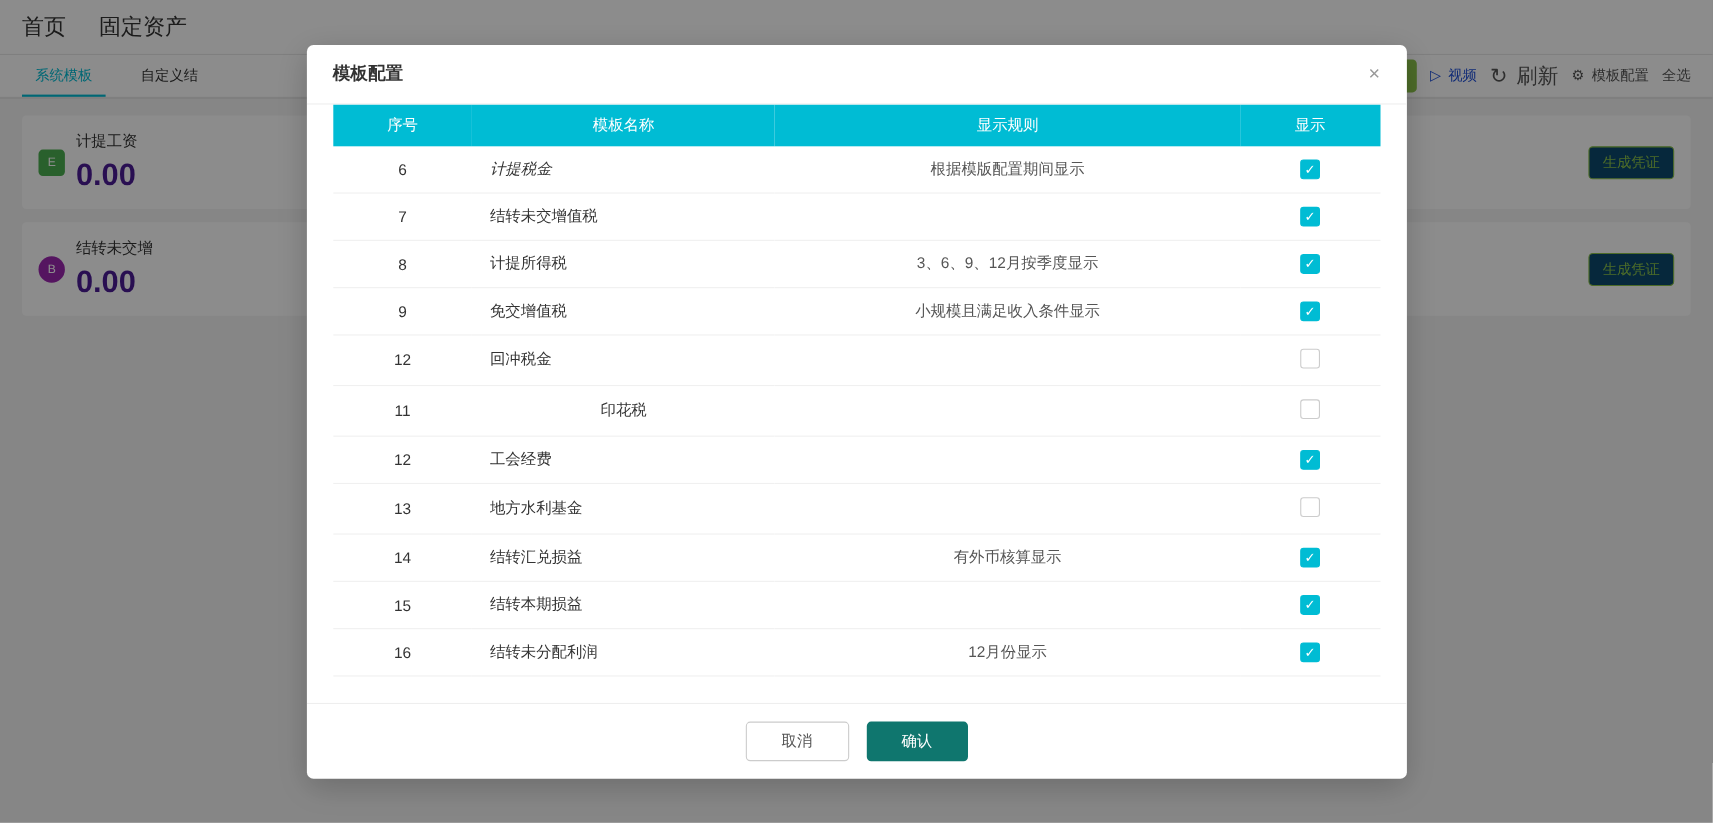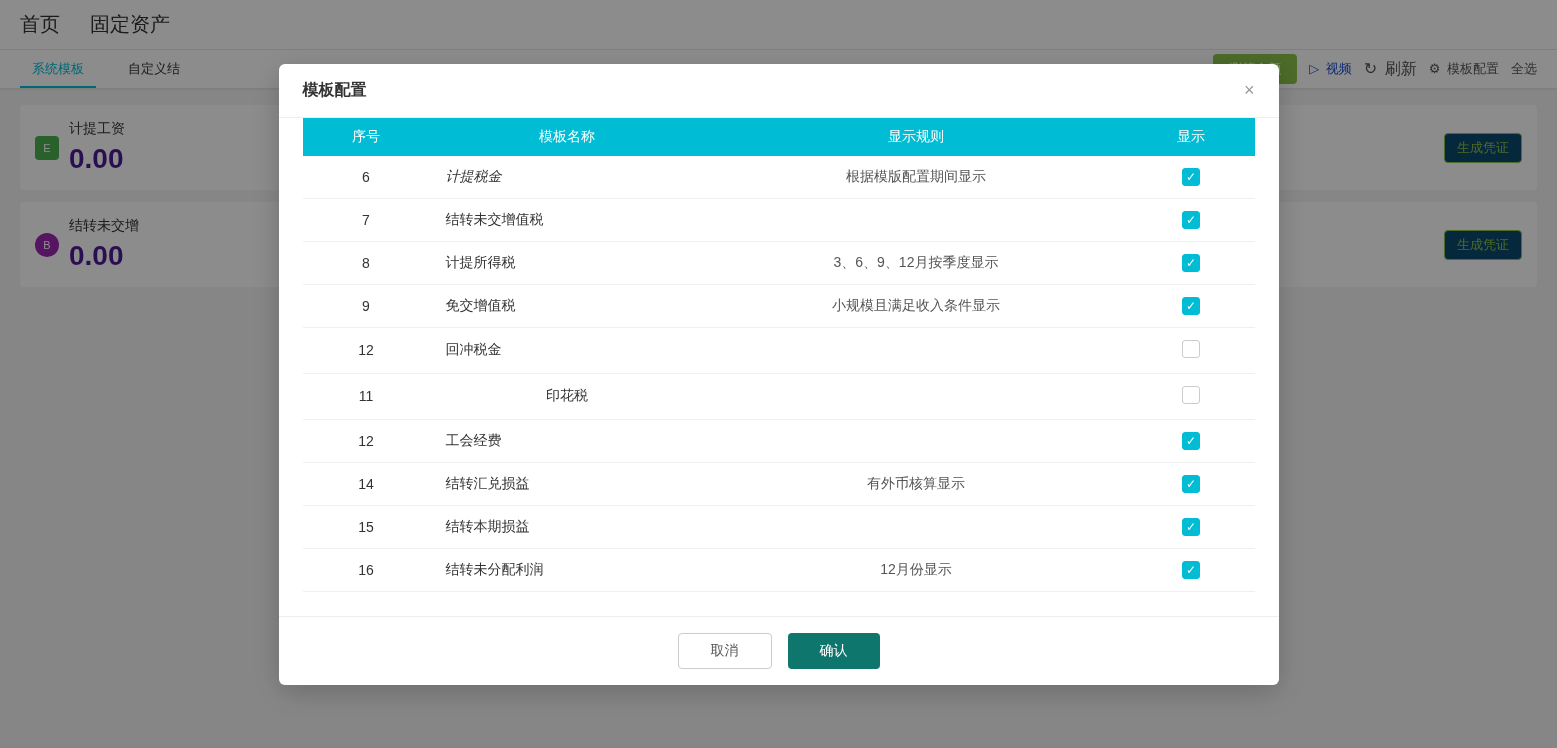--- a/index.html
+++ b/index.html
@@ -69,21 +69,21 @@
       font-size: 13px;
     }
     .btn-video {
       color: #1d4ed8;
       cursor: pointer;
       font-size: 13px;
     }
     .btn-refresh {
       color: #555;
       cursor: pointer;
-      font-size: 16px;
+      font-size: 19px;
     }
     .btn-template-config {
       color: #555;
       cursor: pointer;
       font-size: 13px;
     }
     .btn-select-all {
       color: #555;
       cursor: pointer;
       font-size: 13px;
@@ -427,20 +427,26 @@
               <td class="rule-col"></td>
               <td><span class="cb-empty"></span></td>
             </tr>
             <tr>
               <td>12</td>
               <td style="text-align: left;">工会经费</td>
               <td class="rule-col"></td>
               <td><span class="cb-teal">✓</span></td>
             </tr>
             <tr>
+              <td>13</td>
+              <td style="text-align: left;">地方水利基金</td>
+              <td class="rule-col"></td>
+              <td><span class="cb-empty"></span></td>
+            </tr>
+            <tr>
               <td>14</td>
               <td style="text-align: left;">结转汇兑损益</td>
               <td class="rule-col">有外币核算显示</td>
               <td><span class="cb-teal">✓</span></td>
             </tr>
             <tr>
               <td>15</td>
               <td style="text-align: left;">结转本期损益</td>
               <td class="rule-col"></td>
               <td><span class="cb-teal">✓</span></td>

